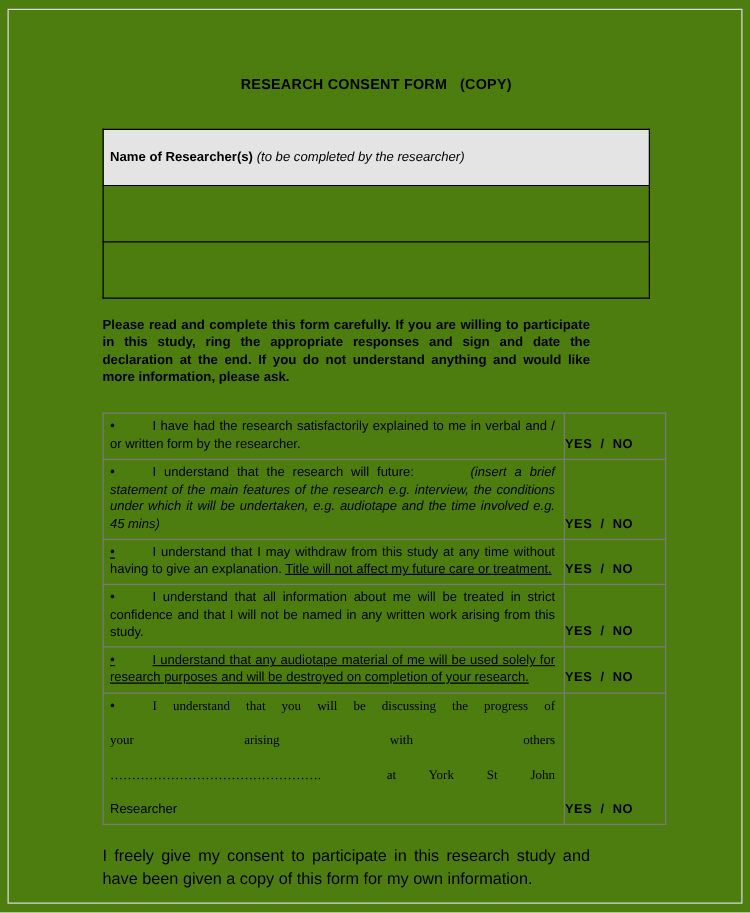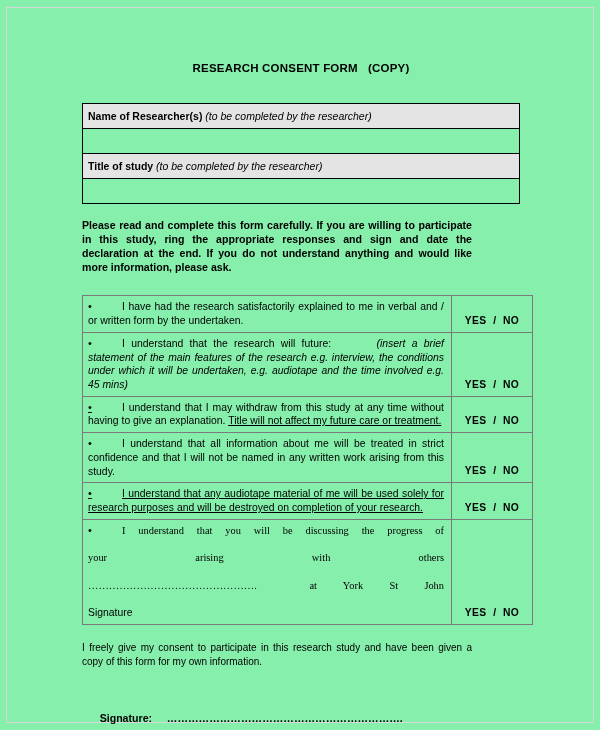--- a/index.html
+++ b/index.html
@@ -4,21 +4,21 @@
 <style>
   html, body {
     margin: 0;
     padding: 0;
     background: #ffffff;
   }
   .page {
     position: relative;
     width: 600px;
     height: 730px;
-    background: #86efac;
+    background: #4d7c0f;
     box-sizing: border-box;
     overflow: hidden;
     font-family: "Liberation Sans", sans-serif;
     color: #000000;
   }
   .page-frame {
     position: absolute;
     left: 6px;
     top: 7px;
     width: 588px;
@@ -47,21 +47,21 @@
   
   .info-table {
     margin-top: 29px;
     width: 438px;
     border-collapse: collapse;
     table-layout: fixed;
   }
   .info-table td {
     border: 1.4px solid #000000;
     height: 20px;
-    padding: 2px 5px;
+    padding: 12px 5px;
     font-size: 10.5px;
     vertical-align: middle;
   }
   .info-table td.shaded {
     background: #e4e4e4;
   }
   .lbl-bold {
     font-weight: bold;
   }
   .lbl-ital {
@@ -91,21 +91,20 @@
     padding: 0;
     vertical-align: bottom;
   }
   td.stmt-cell {
     width: 356px;
     padding: 4px 7px 4px 5px;
     vertical-align: top;
   }
   td.yn-cell {
     width: 80px;
-    text-align: center;
     font-size: 10.3px;
     font-weight: bold;
     letter-spacing: 0.4px;
     padding: 0 0 6px 0;
     vertical-align: bottom;
     white-space: pre;
   }
   .stmt-body {
     font-size: 10.4px;
     line-height: 1.32;
@@ -146,21 +145,21 @@
   .force-justify::after {
     content: "";
     display: inline-block;
     width: 100%;
   }
 
   
   .closing {
     margin-top: 16px;
     width: 390px;
-    font-size: 10px;
+    font-size: 13px;
     line-height: 1.35;
     text-align: justify;
     text-justify: inter-word;
   }
   .signature {
     margin-top: 32px;
     font-size: 10.6px;
     white-space: pre;
   }
   .signature .sig-label {
@@ -187,42 +186,37 @@
           <td class="shaded">
             <span class="lbl-bold">Name of Researcher(s)</span><span class="lbl-ital"> (to be completed by the researcher)</span>
           </td>
         </tr>
         <tr>
           <td>
             <span></span>
           </td>
         </tr>
         <tr>
-          <td class="shaded">
-            <span class="lbl-bold">Title of study</span><span class="lbl-ital"> (to be completed by the researcher)</span>
-          </td>
-        </tr>
-        <tr>
           <td>
             <span></span>
           </td>
         </tr>
       </tbody>
     </table>
 
     <div class="instructions">Please read and complete this form carefully.  If you are willing to participate in this study, ring the appropriate responses and sign and date the declaration at the end.  If you do not understand anything and would like more information, please ask.</div>
 
     <table class="stmt-table">
       <tbody>
 
         <tr>
           <td class="stmt-cell">
             <div class="stmt-body bullet-row">
               <span class="bullet">•</span>
-              <p><span class="lead-indent"></span><span>I have had the research satisfactorily explained to me in verbal and / or written form by the undertaken.</span></p>
+              <p><span class="lead-indent"></span><span>I have had the research satisfactorily explained to me in verbal and / or written form by the researcher.</span></p>
             </div>
           </td>
           <td class="yn-cell">YES  /  NO</td>
         </tr>
 
         <tr>
           <td class="stmt-cell">
             <div class="stmt-body bullet-row">
               <span class="bullet">•</span>
               <p><span class="lead-indent"></span><span>I understand that the research will future: </span><span class="i">(insert a brief statement of the main features of the research e.g. interview, the conditions under which it will be undertaken, e.g. audiotape and the time involved e.g. 45 mins)</span></p>
@@ -261,21 +255,21 @@
           <td class="yn-cell">YES  /  NO</td>
         </tr>
 
         <tr>
           <td class="stmt-cell">
             <div class="stmt-body bullet-row">
               <span class="bullet">•</span>
               <p class="force-justify"><span class="lead-indent"></span><span>I understand that you will be discussing the progress of</span></p>
               <p class="force-justify"><span>your  arising  with  others</span></p>
               <p class="force-justify"><span class="dots">………………………………………….</span>&nbsp;&nbsp;<span>at  York  St  John</span></p>
-              <p><span>Signature</span></p>
+              <p><span>Researcher</span></p>
             </div>
           </td>
           <td class="yn-cell">YES  /  NO</td>
         </tr>
 
       </tbody>
     </table>
 
     <div class="closing">I freely give my consent to participate in this research study and have been given a copy of this form for my own information.</div>
 

